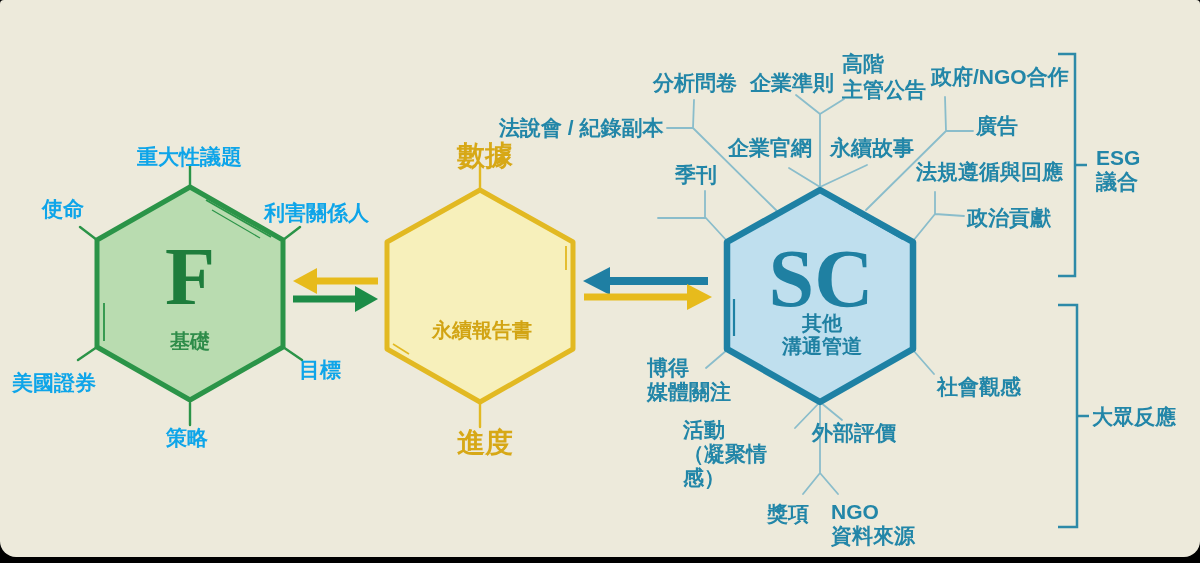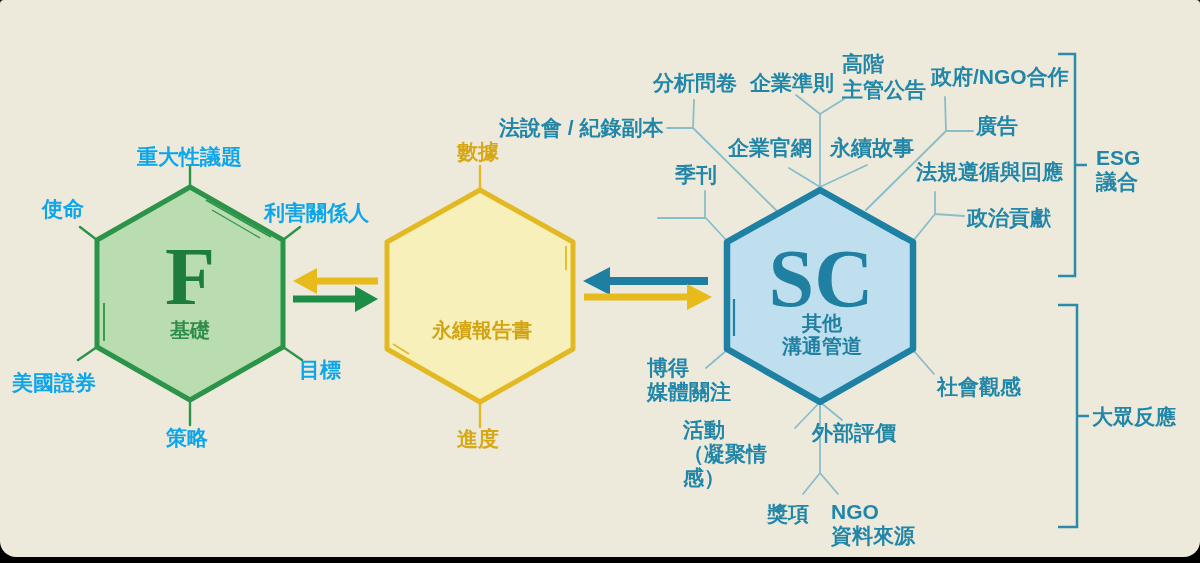--- a/index.html
+++ b/index.html
@@ -4,21 +4,21 @@
 <style>
   html,body{margin:0;padding:0;background:#000;}
   .stage{position:relative;width:1200px;height:563px;background:#000;overflow:hidden;
          font-family:"Liberation Sans",sans-serif;}
   .panel{position:absolute;left:0;top:0;width:1200px;height:557px;background:#edeadb;
          border-radius:4px 4px 16px 16px;}
   .layer{position:absolute;left:0;top:0;width:1200px;height:563px;}
   .lbl{position:absolute;font-weight:bold;white-space:pre-line;line-height:1.12;}
   .g{color:#0ea5e9;font-size:21px;}
   .gd{color:#2e8c49;}
-  .y{color:#d7a816;font-size:21px;}
+  .y{color:#d7a816;font-size:28px;}
   .t{color:#2286a8;font-size:21px;}
   .big{font-family:"Liberation Serif",serif;font-weight:bold;font-size:82px;line-height:1;
        transform:translateX(-50%);}
   .cx{transform:translateX(-50%);text-align:center;}
   .f-letter{color:#1e7d3c;}
   .sr-letter{color:#d2a413;}
   .sc-letter{color:#1f80a2;}
   .hexname{font-size:20px;font-weight:bold;}
   .exec{line-height:1.24;}
   .sec{line-height:1.3;}
@@ -106,21 +106,21 @@
     </g>
   </svg>
 
   <div class="lbl g" style="left:137px;top:145px">重大性議題</div>
   <div class="lbl g" style="left:42px;top:197px">使命</div>
   <div class="lbl g" style="left:264px;top:201px">利害關係人</div>
   <div class="lbl g" style="left:12px;top:371px">美國證券</div>
   <div class="lbl g" style="left:299px;top:358px">目標</div>
   <div class="lbl g" style="left:166px;top:426px">策略</div>
   <div class="lbl big f-letter" style="left:190px;top:236px">F</div>
-  <div class="lbl gd hexname cx" style="left:190px;top:319px">基礎</div>
+  <div class="lbl gd hexname cx" style="left:190px;top:330px">基礎</div>
 
   <div class="lbl y" style="left:457px;top:140px">數據</div>
   <div class="lbl y" style="left:457px;top:427px">進度</div>
   <div class="lbl sr-letter hexname cx" style="left:482px;top:319px">永續報告書</div>
 
   <div class="lbl big sc-letter" style="left:821px;top:238px">SC</div>
   <div class="lbl sc-letter hexname cx two" style="left:822px;top:312px">其他
 溝通管道</div>
 
   <div class="lbl t" style="left:653px;top:71px">分析問卷</div>

